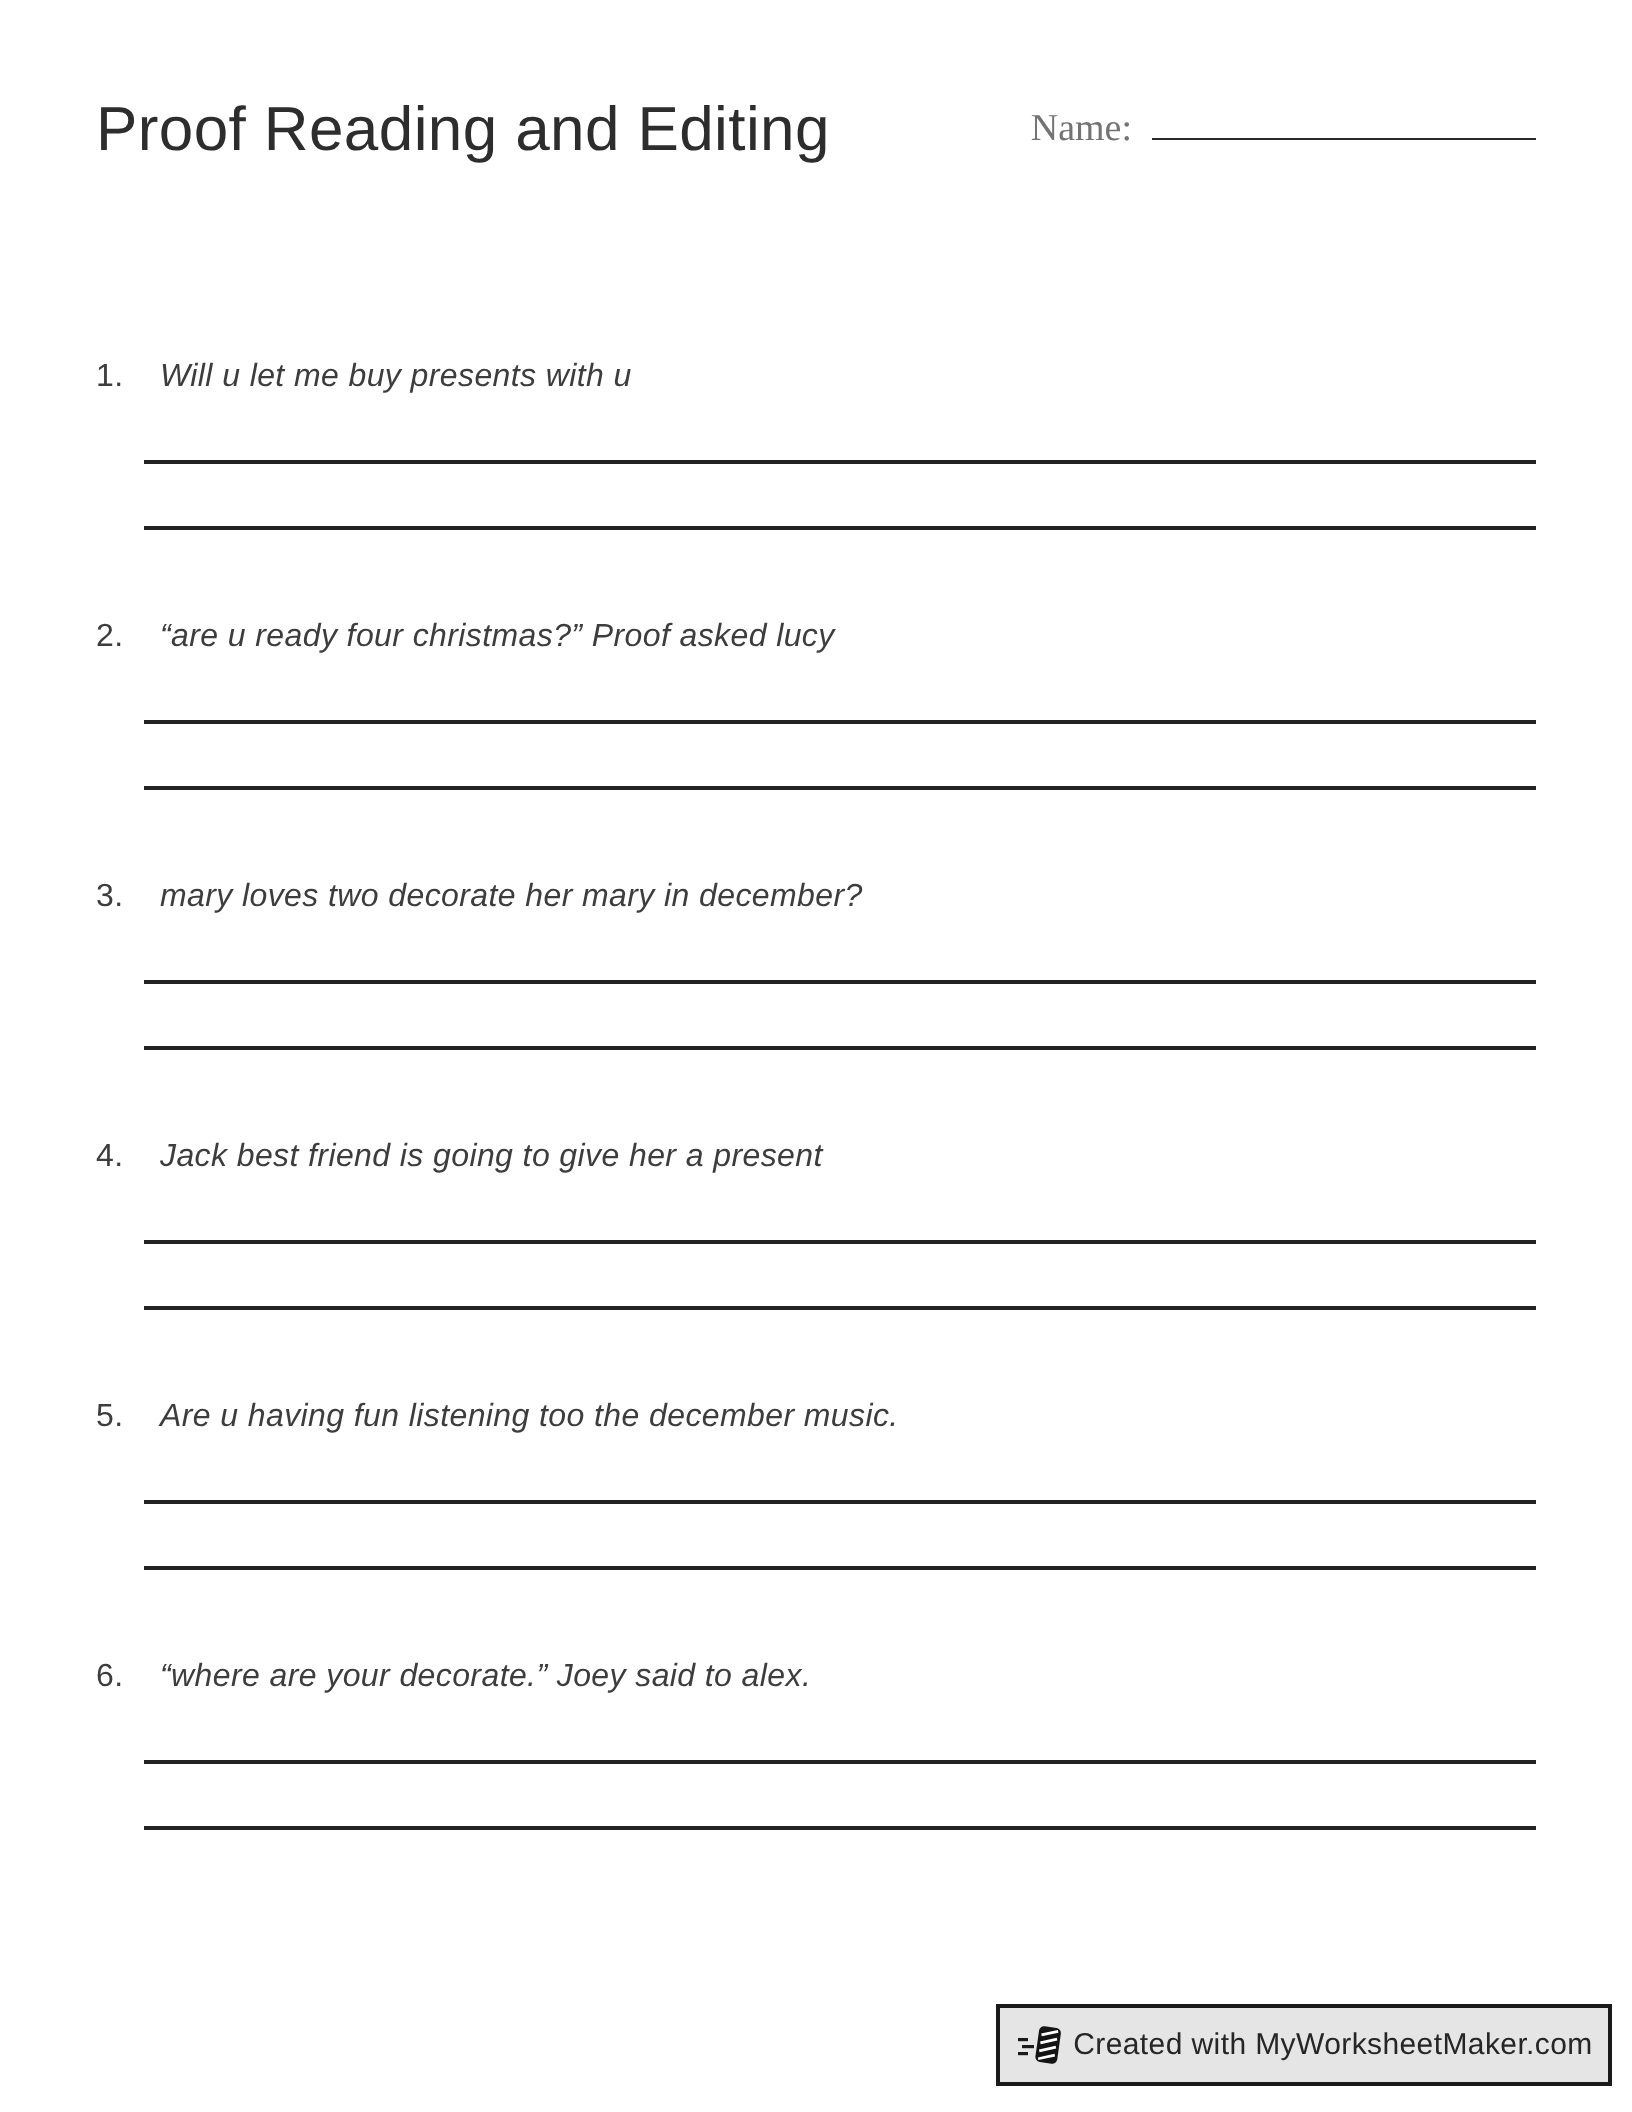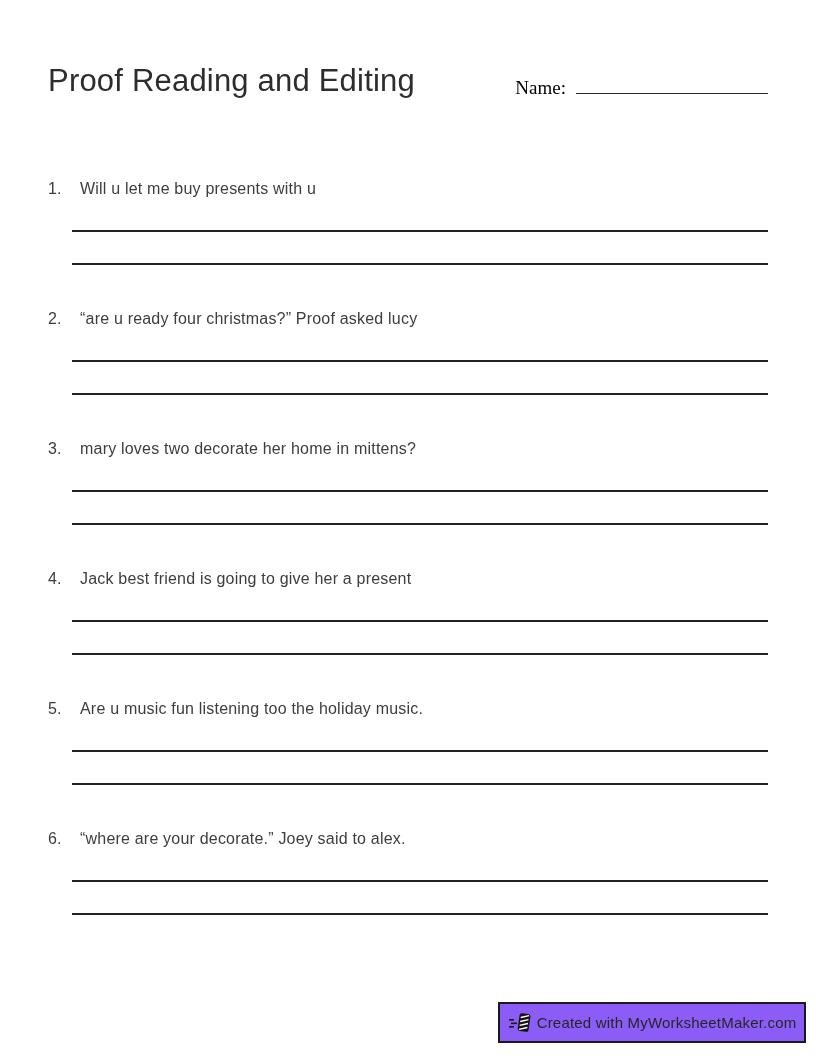--- a/index.html
+++ b/index.html
@@ -9,43 +9,43 @@
     height: 1056px;
     position: relative;
     font-family: "Liberation Sans", sans-serif;
     color: #3a3a3a;
     overflow: hidden;
   }
 
   
   .header {
     position: absolute;
-    top: 62px;
+    top: 46px;
     left: 48px;
     right: 48px;
     display: flex;
     justify-content: space-between;
-    align-items: flex-end;
+    align-items: flex-start;
   }
   .page-title {
     font-size: 31px;
     font-weight: 400;
     color: #2d2d2d;
     letter-spacing: 0.2px;
     line-height: 1.2;
   }
   .name-field {
     display: flex;
     align-items: baseline;
     margin-top: 6px;
   }
   .name-label {
     font-family: "Liberation Serif", serif;
     font-size: 19px;
-    color: #000000;
+    color: #737373;
   }
   .name-line {
     display: inline-block;
     width: 192px;
     border-bottom: 1.5px solid #2a2a2a;
     height: 18px;
     margin-left: 10px;
   }
 
   
@@ -64,37 +64,38 @@
     line-height: 21px;
     color: #3d3d3d;
     letter-spacing: 0.2px;
   }
   .question-number {
     width: 32px;
     flex: 0 0 32px;
   }
   .question-text {
     flex: 1;
+    font-style: italic;
   }
   .answer-line {
     margin-left: 24px;
     border-bottom: 2px solid #222222;
   }
   .answer-line.first { margin-top: 31px; }
   .answer-line.second { margin-top: 31px; }
 
   
   .footer-credit {
     position: absolute;
     right: 10px;
     bottom: 13px;
     width: 308px;
     height: 41px;
     border: 2px solid #1a1a1a;
-    background: #8b5cf6;
+    background: #e5e5e5;
     display: flex;
     align-items: center;
     justify-content: center;
     gap: 3px;
   }
   .footer-logo {
     width: 26px;
     height: 26px;
     flex: 0 0 26px;
     display: inline-block;
@@ -133,39 +134,39 @@
       <span class="question-number">2.</span>
       <span class="question-text">“are u ready four christmas?” Proof asked lucy</span>
     </div>
     <div class="answer-line first"></div>
     <div class="answer-line second"></div>
   </div>
 
   <div class="question-block">
     <div class="question-row">
       <span class="question-number">3.</span>
-      <span class="question-text">mary loves two decorate her home in mittens?</span>
+      <span class="question-text">mary loves two decorate her mary in december?</span>
     </div>
     <div class="answer-line first"></div>
     <div class="answer-line second"></div>
   </div>
 
   <div class="question-block">
     <div class="question-row">
       <span class="question-number">4.</span>
       <span class="question-text">Jack best friend is going to give her a present</span>
     </div>
     <div class="answer-line first"></div>
     <div class="answer-line second"></div>
   </div>
 
   <div class="question-block">
     <div class="question-row">
       <span class="question-number">5.</span>
-      <span class="question-text">Are u music fun listening too the holiday music.</span>
+      <span class="question-text">Are u having fun listening too the december music.</span>
     </div>
     <div class="answer-line first"></div>
     <div class="answer-line second"></div>
   </div>
 
   <div class="question-block">
     <div class="question-row">
       <span class="question-number">6.</span>
       <span class="question-text">“where are your decorate.” Joey said to alex.</span>
     </div>

